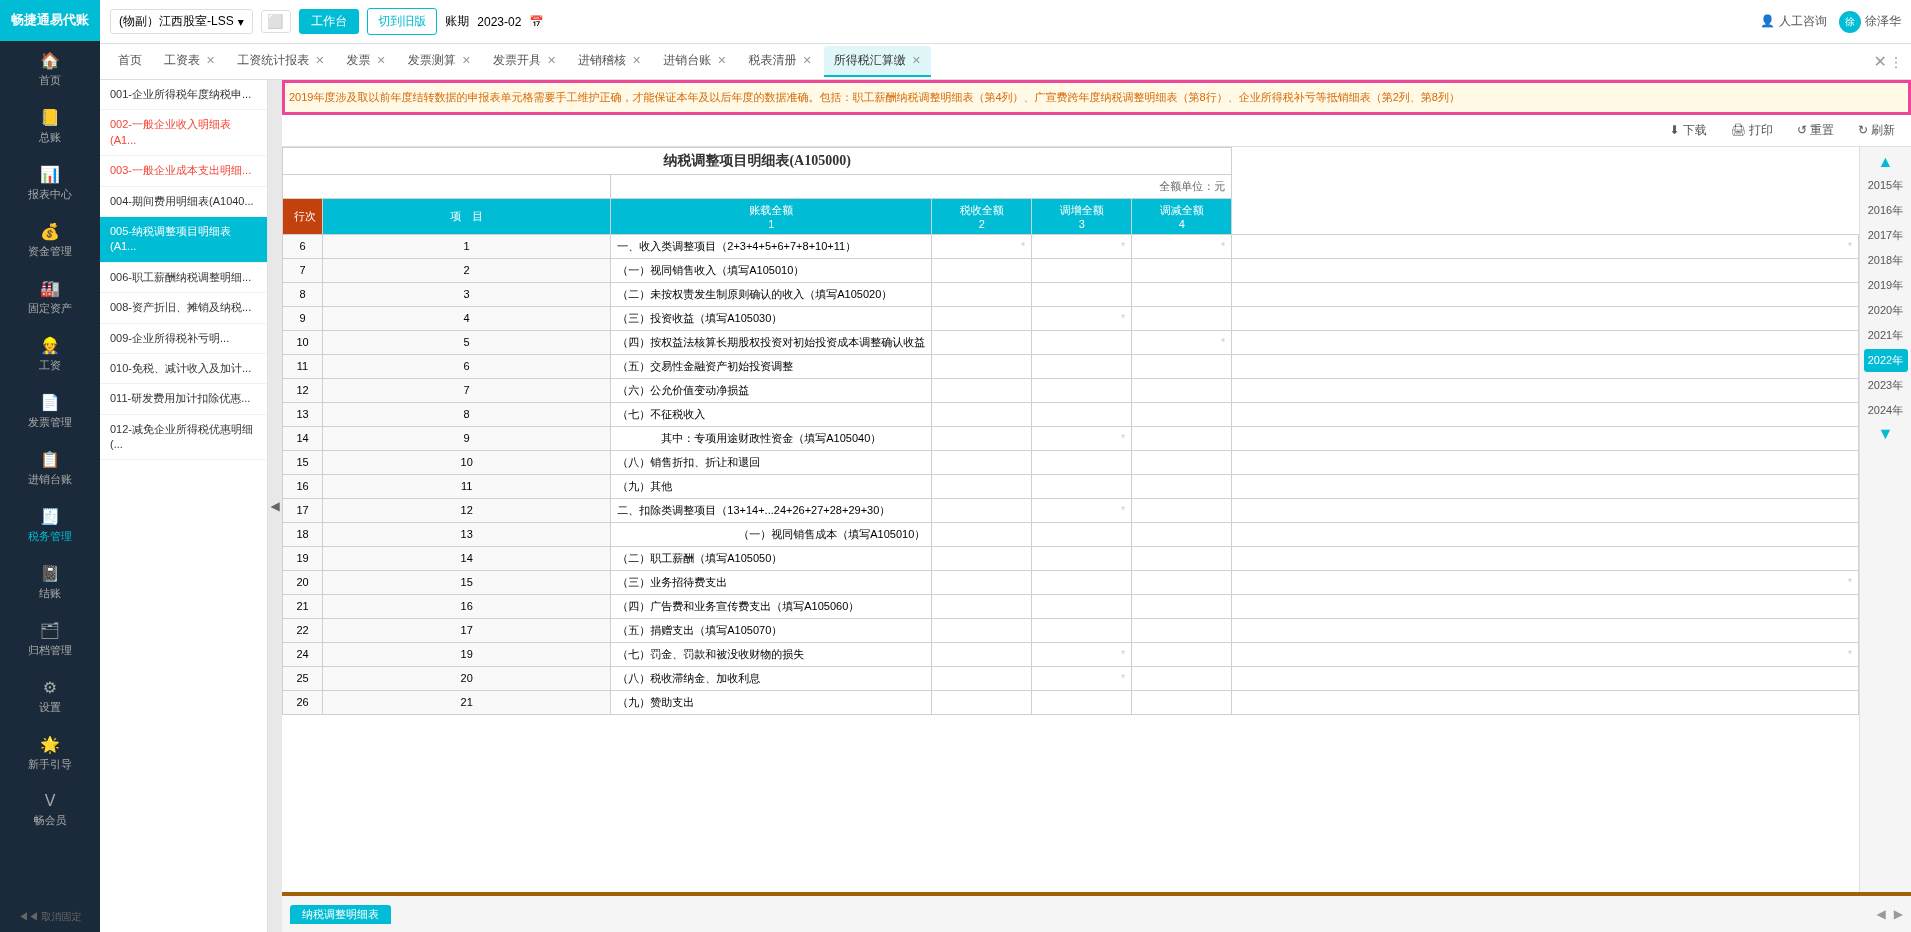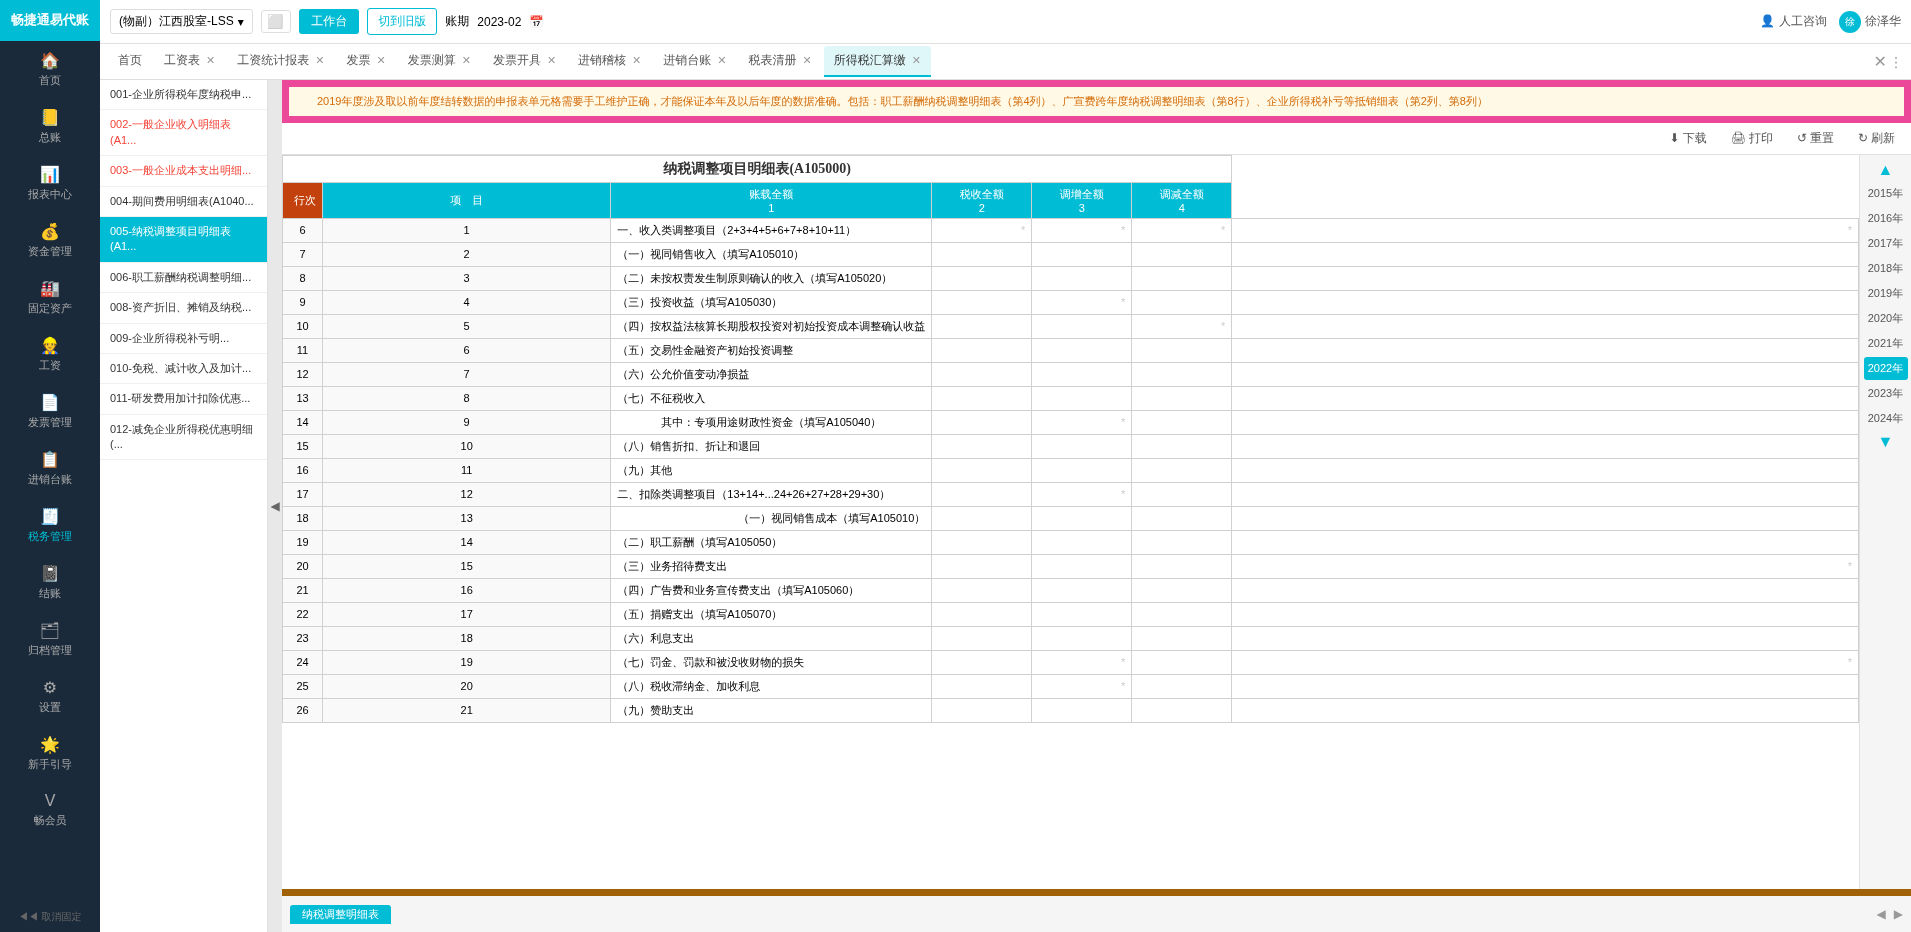--- a/index.html
+++ b/index.html
@@ -38,21 +38,21 @@
     .left-panel { width: 168px; background: white; border-right: 1px solid #e0e0e0; display: flex; flex-direction: column; flex-shrink: 0; overflow-y: auto; }
     .left-item { padding: 7px 10px; font-size: 11px; color: #333; cursor: pointer; border-bottom: 1px solid #f0f0f0; line-height: 1.4; }
     .left-item.active { background: #00bcd4; color: white; }
     .left-item.error { color: #f44336; }
     .left-collapse { width: 14px; background: #e8e8e8; cursor: pointer; display: flex; align-items: center; justify-content: center; font-size: 12px; color: #666; flex-shrink: 0; }
 
     
     .right-main { flex: 1; display: flex; flex-direction: column; overflow: hidden; background: white; }
 
     
-    .warning-bar { background: #fff9e6; border: 7px solid #ec4899; padding: 6px 28px; font-size: 11px; color: #d46b08; line-height: 1.5; flex-shrink: 0; }
+    .warning-bar { background: #fff9e6; border: 3px solid #ec4899; padding: 6px 4px; font-size: 11px; color: #d46b08; line-height: 1.5; flex-shrink: 0; }
 
     
     .toolbar { display: flex; align-items: center; justify-content: flex-end; padding: 4px 10px; gap: 12px; border-bottom: 1px solid #e0e0e0; flex-shrink: 0; background: white; }
     .toolbar-btn { display: flex; align-items: center; gap: 3px; font-size: 12px; color: #555; cursor: pointer; padding: 3px 6px; }
 
     
     .table-container { flex: 1; overflow: auto; position: relative; }
     .main-table { border-collapse: collapse; width: 100%; font-size: 11px; }
     .main-table th, .main-table td { border: 1px solid #d0d0d0; padding: 4px 6px; white-space: nowrap; }
     .main-table thead th { background: #00bcd4; color: white; text-align: center; font-weight: normal; }
@@ -65,21 +65,21 @@
     .main-table td.xm-val { text-align: left; background: white; }
     .main-table td.num-val { text-align: right; background: white; min-width: 100px; }
 
     
     .year-panel { width: 52px; background: #f5f5f5; border-left: 1px solid #e0e0e0; display: flex; flex-direction: column; align-items: center; padding: 4px 0; flex-shrink: 0; overflow-y: auto; }
     .year-btn { width: 44px; text-align: center; padding: 4px 2px; font-size: 11px; cursor: pointer; color: #555; border-radius: 3px; margin: 1px 0; }
     .year-btn.active { background: #00bcd4; color: white; }
     .year-arrow { font-size: 16px; color: #00bcd4; cursor: pointer; padding: 2px; }
 
     
-    .bottom-bar { height: 28px; background: #f5f5f5; border-top: 7px solid #a16207; display: flex; align-items: center; padding: 18px 8px; font-size: 11px; flex-shrink: 0; }
+    .bottom-bar { height: 28px; background: #f5f5f5; border-top: 4px solid #a16207; display: flex; align-items: center; padding: 18px 8px; font-size: 11px; flex-shrink: 0; }
     .sheet-tab { background: #00bcd4; color: white; padding: 2px 12px; border-radius: 3px 3px 0 0; font-size: 11px; cursor: pointer; }
     .bottom-bar-right { margin-left: auto; display: flex; gap: 8px; color: #999; font-size: 12px; }
   </style>
 </head>
 <body>
 
 <div class="sidebar">
   <div class="sidebar-logo">畅捷通易代账</div>
   <div class="sidebar-item">
     <span class="icon">🏠</span>
@@ -254,20 +254,24 @@
       </div>
 
       <div style="display:flex;flex:1;overflow:hidden;">
         <div class="table-container">
           <table class="main-table">
             <thead>
               <tr>
                 <td colspan="6" class="header-row-title">纳税调整项目明细表(A105000)</td>
               </tr>
               <tr>
+                <td colspan="2" style="background:white;border:1px solid #d0d0d0;"></td>
+                <td colspan="4" class="unit-row">全额单位：元</td>
+              </tr>
+              <tr>
                 <th class="col-hangci">行次</th>
                 <th class="col-xm">项　目</th>
                 <th class="col-num">账载全额<br><span style="font-size:11px;">1</span></th>
                 <th class="col-num">税收全额<br><span style="font-size:11px;">2</span></th>
                 <th class="col-num">调增全额<br><span style="font-size:11px;">3</span></th>
                 <th class="col-num">调减全额<br><span style="font-size:11px;">4</span></th>
               </tr>
             </thead>
             <tbody id="table-body">
             <tr>
@@ -417,29 +421,20 @@
                 <tr>
                   <td class="hangci-val">22</td>
                   <td class="hangci-val">17</td>
                   <td class="xm-val" style="min-width: 320px;">（五）捐赠支出（填写A105070）</td>
                   <td class="num-val" style="color: rgb(204, 204, 204);"></td>
                   <td class="num-val" style="color: rgb(204, 204, 204);"></td>
                   <td class="num-val" style="color: rgb(204, 204, 204);"></td>
                   <td class="num-val" style="color: rgb(204, 204, 204);"></td>
                 </tr>
                 <tr>
-                  <td class="hangci-val">23</td>
-                  <td class="hangci-val">18</td>
-                  <td class="xm-val" style="min-width: 320px;">（六）利息支出</td>
-                  <td class="num-val" style="color: rgb(204, 204, 204);"></td>
-                  <td class="num-val" style="color: rgb(204, 204, 204);"></td>
-                  <td class="num-val" style="color: rgb(204, 204, 204);"></td>
-                  <td class="num-val" style="color: rgb(204, 204, 204);"></td>
-                </tr>
-                <tr>
                   <td class="hangci-val">24</td>
                   <td class="hangci-val">19</td>
                   <td class="xm-val" style="min-width: 320px;">（七）罚金、罚款和被没收财物的损失</td>
                   <td class="num-val" style="color: rgb(204, 204, 204);"></td>
                   <td class="num-val" style="color: rgb(204, 204, 204);">*</td>
                   <td class="num-val" style="color: rgb(204, 204, 204);"></td>
                   <td class="num-val" style="color: rgb(204, 204, 204);">*</td>
                 </tr>
                 <tr>
                   <td class="hangci-val">25</td>

